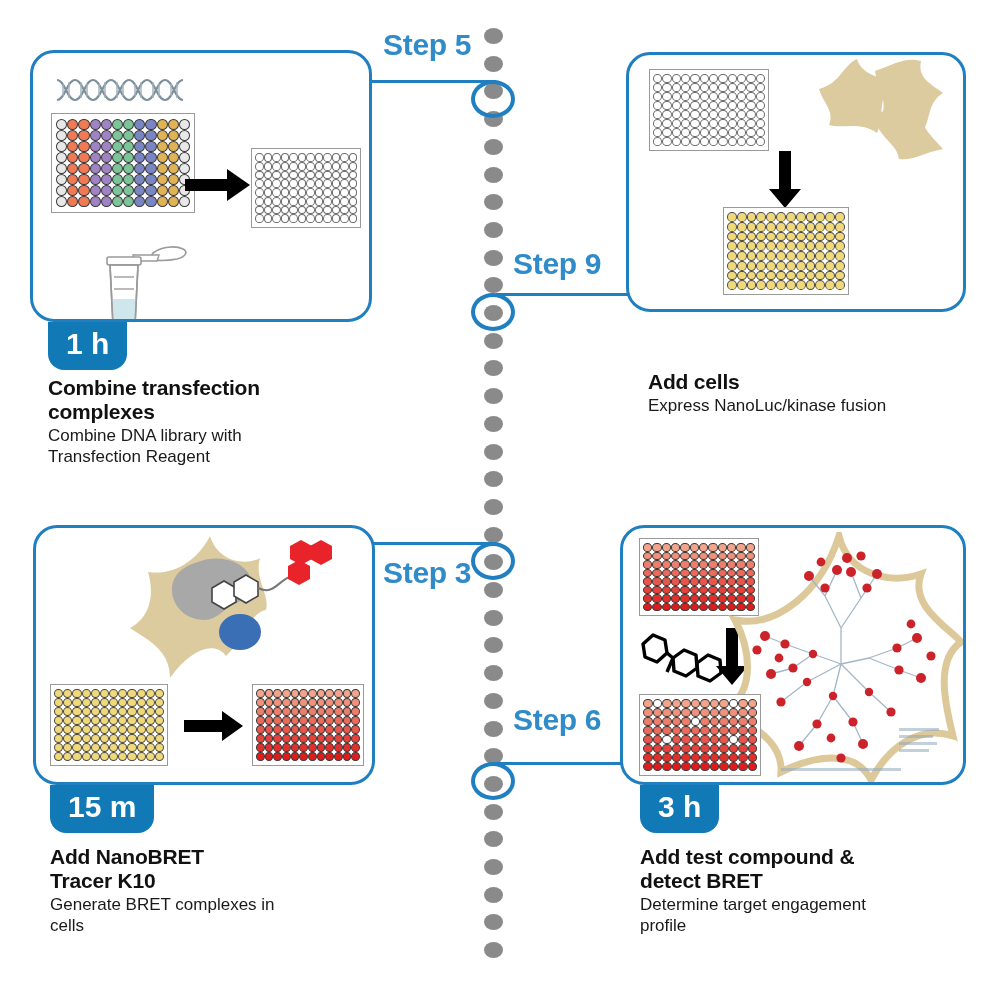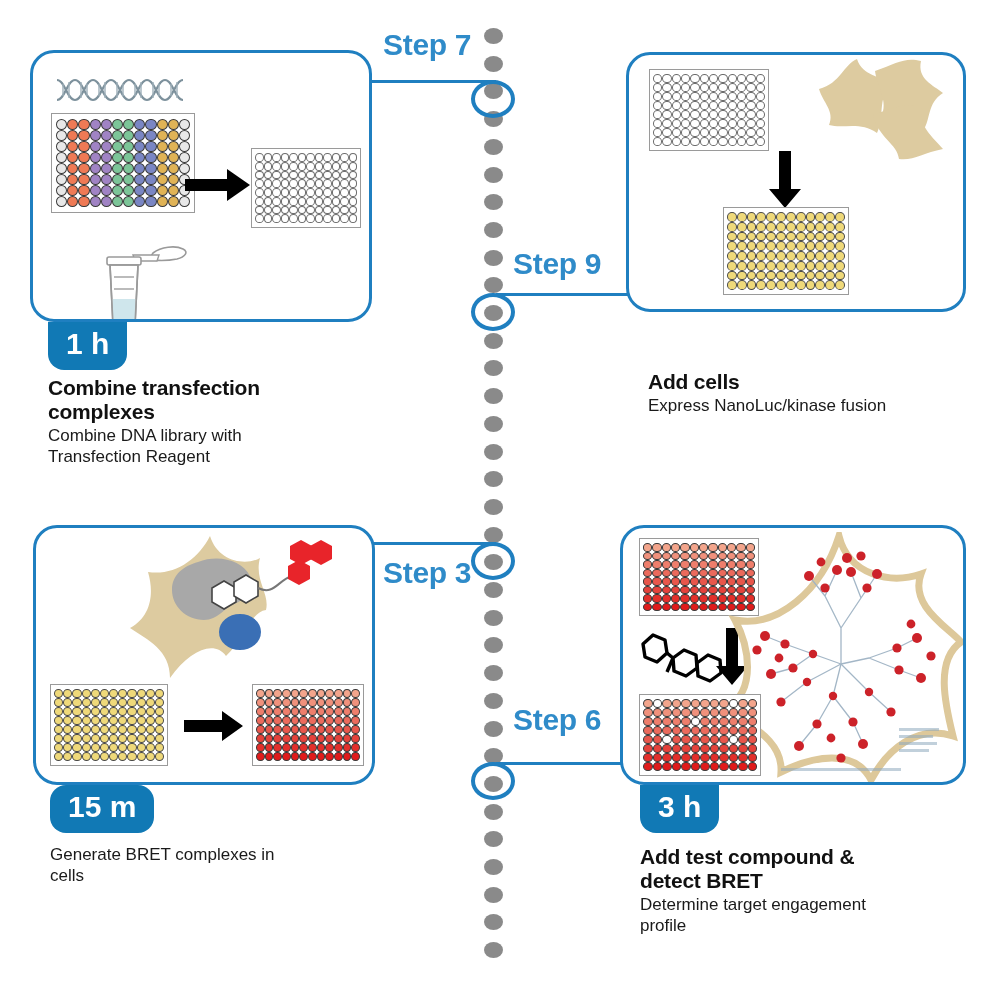--- a/index.html
+++ b/index.html
@@ -112,21 +112,21 @@
       <div class="tl-ring" style="top: 265px;"></div>
       <div class="tl-ring" style="top: 514px;"></div>
       <div class="tl-ring" style="top: 734px;"></div>
     </div>
 
   <div class="conn" style="left:370px;top:80px;width:126px;"></div>
   <div class="conn" style="left:496px;top:293px;width:132px;"></div>
   <div class="conn" style="left:370px;top:542px;width:126px;"></div>
   <div class="conn" style="left:496px;top:762px;width:132px;"></div>
 
-  <div class="step-label" style="left:383px;top:28px;">Step 7</div>
+  <div class="step-label" style="left:383px;top:28px;">Step 5</div>
   <div class="step-label" style="left:513px;top:247px;">Step 9</div>
   <div class="step-label" style="left:383px;top:556px;">Step 3</div>
   <div class="step-label" style="left:513px;top:703px;">Step 6</div>
 
   <div class="card" style="left:30px;top:50px;width:342px;height:272px;">
 
     <svg style="position:absolute;left:22px;top:24px;" width="132" height="26" viewBox="0 0 132 26">
       <g stroke="#7d919c" stroke-width="2.2" fill="none">
         <path d="M2 3 C 10 3, 12 23, 20 23 C 28 23, 30 3, 38 3 C 46 3, 48 23, 56 23 C 64 23, 66 3, 74 3 C 82 3, 84 23, 92 23 C 100 23, 102 3, 110 3 C 118 3, 120 23, 128 23"></path>
         <path d="M2 23 C 10 23, 12 3, 20 3 C 28 3, 30 23, 38 23 C 46 23, 48 3, 56 3 C 64 3, 66 23, 74 23 C 82 23, 84 3, 92 3 C 100 3, 102 23, 110 23 C 118 23, 120 3, 128 3"></path>
@@ -813,23 +813,25 @@
           <div class="well" style="background: rgb(224, 27, 27); border-color: rgb(58, 58, 58);"></div>
           <div class="well" style="background: rgb(224, 27, 27); border-color: rgb(58, 58, 58);"></div>
           <div class="well" style="background: rgb(224, 27, 27); border-color: rgb(58, 58, 58);"></div>
           <div class="well" style="background: rgb(224, 27, 27); border-color: rgb(58, 58, 58);"></div>
           <div class="well" style="background: rgb(224, 27, 27); border-color: rgb(58, 58, 58);"></div>
           <div class="well" style="background: rgb(224, 27, 27); border-color: rgb(58, 58, 58);"></div>
         </div>
       </div>
   </div>
 
-  <div class="badge" style="left:50px;top:785px;border-radius:16px;">15 m</div>
+  <div class="badge" style="left:50px;top:785px;">15 m</div>
 
   <div class="caption" style="left:50px;top:845px;">
+    <p class="cap-title">Add NanoBRET
+Tracer K10</p>
     <p class="cap-sub">Generate BRET complexes in
 cells</p>
   </div>
 
   <div class="card" style="left:620px;top:525px;width:346px;height:260px;">
 
     <div class="plate" id="plate-s4a" style="left:16px;top:10px;width:120px;height:78px;padding:4px 3px;">
         <div class="grid" style="grid-template-columns: repeat(12, 1fr); grid-template-rows: repeat(8, 1fr);">
           <div class="well" style="background: rgb(243, 165, 140); border-color: rgb(58, 58, 58);"></div>
           <div class="well" style="background: rgb(243, 165, 140); border-color: rgb(58, 58, 58);"></div>

